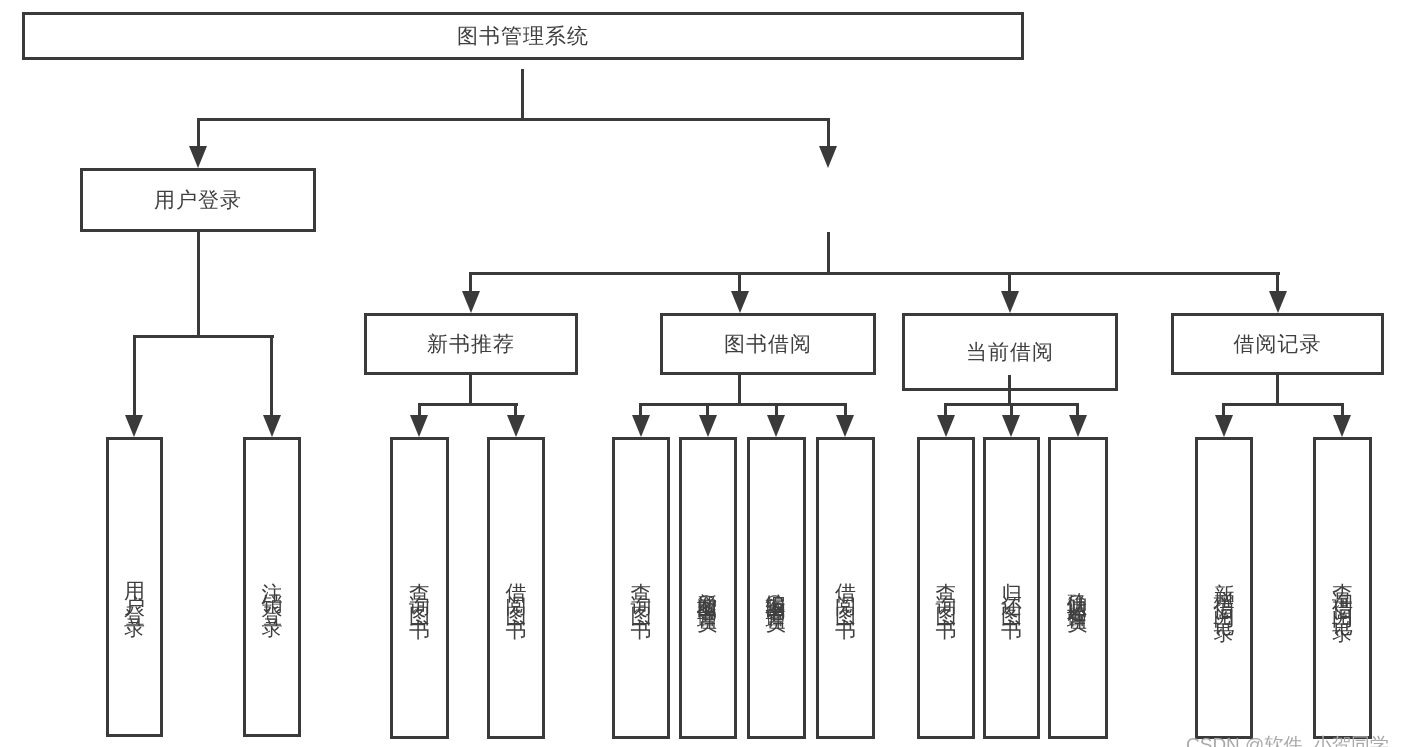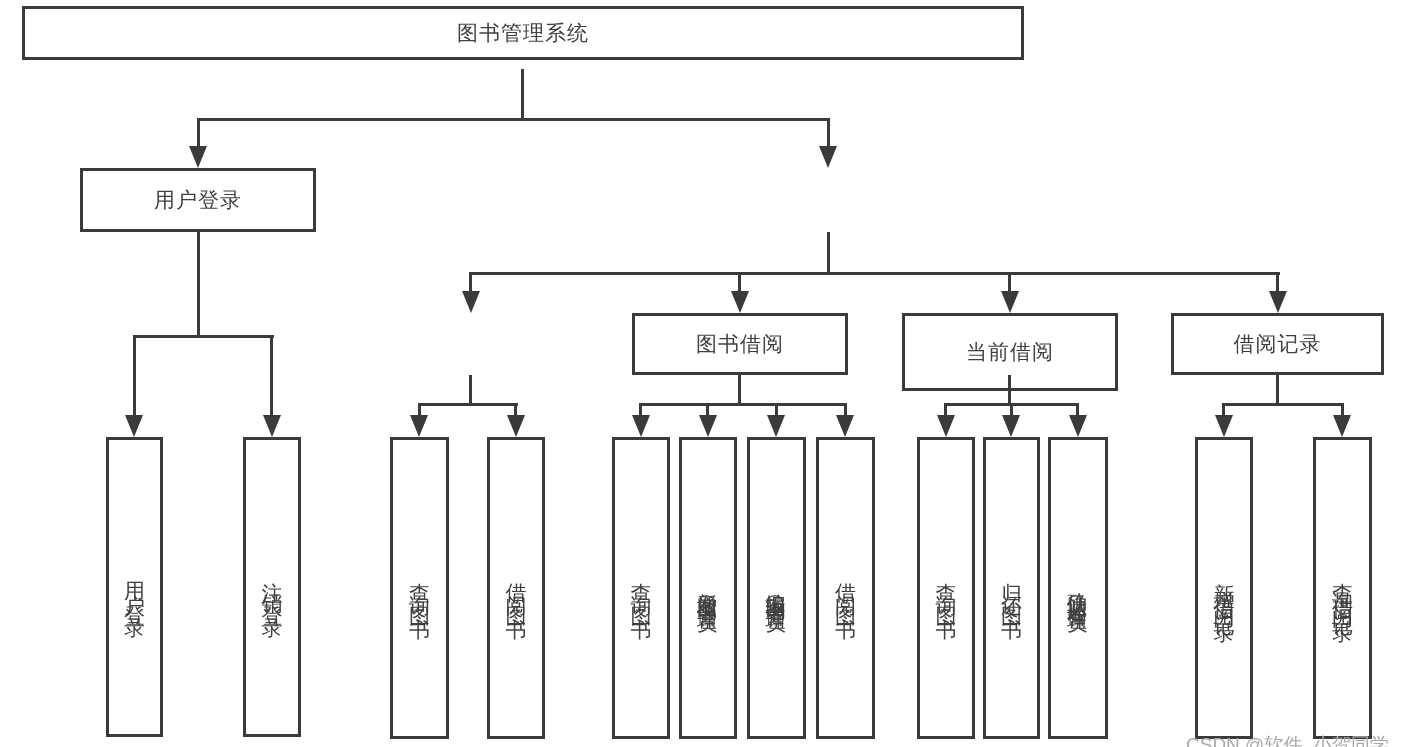--- a/index.html
+++ b/index.html
@@ -48,21 +48,21 @@
     color:var(--wm);
     white-space:nowrap;
     margin-top:20px;
   }
 </style>
 </head>
 <body>
 
 <div id="stage">
 
-  <div class="box" style="left:22px;top:6px;width:1002px;height:54px">
+  <div class="box" style="left:22px;top:12px;width:1002px;height:48px">
     <span>图书管理系统</span>
   </div>
 
   <div class="vline" style="left:521px;top:69px;height:51px"></div>
   <div class="hline" style="left:197px;top:118px;width:633px"></div>
   <div class="vline" style="left:197px;top:118px;height:32px"></div>
   <div class="arrow-down" style="left:189px;top:146px"></div>
   <div class="vline" style="left:827px;top:118px;height:32px"></div>
   <div class="arrow-down" style="left:819px;top:146px"></div>
 
@@ -81,21 +81,24 @@
   <div class="hline" style="left:470px;top:272px;width:810px"></div>
   <div class="vline" style="left:469px;top:272px;height:21px"></div>
   <div class="arrow-down" style="left:462px;top:291px"></div>
   <div class="vline" style="left:738px;top:272px;height:21px"></div>
   <div class="arrow-down" style="left:731px;top:291px"></div>
   <div class="vline" style="left:1008px;top:272px;height:21px"></div>
   <div class="arrow-down" style="left:1001px;top:291px"></div>
   <div class="vline" style="left:1276px;top:272px;height:21px"></div>
   <div class="arrow-down" style="left:1269px;top:291px"></div>
 
-  <div class="box" style="left:632px;top:313px;width:216px;height:62px">
+  <div class="box" style="left:364px;top:313px;width:214px;height:62px">
+    <span>新书推荐</span>
+  </div>
+  <div class="box" style="left:660px;top:313px;width:216px;height:62px">
     <span>图书借阅</span>
   </div>
   <div class="box" style="left:902px;top:313px;width:216px;height:78px">
     <span>当前借阅</span>
   </div>
   <div class="box" style="left:1171px;top:313px;width:213px;height:62px">
     <span>借阅记录</span>
   </div>
 
   <div class="vline" style="left:469px;top:375px;height:31px"></div>

